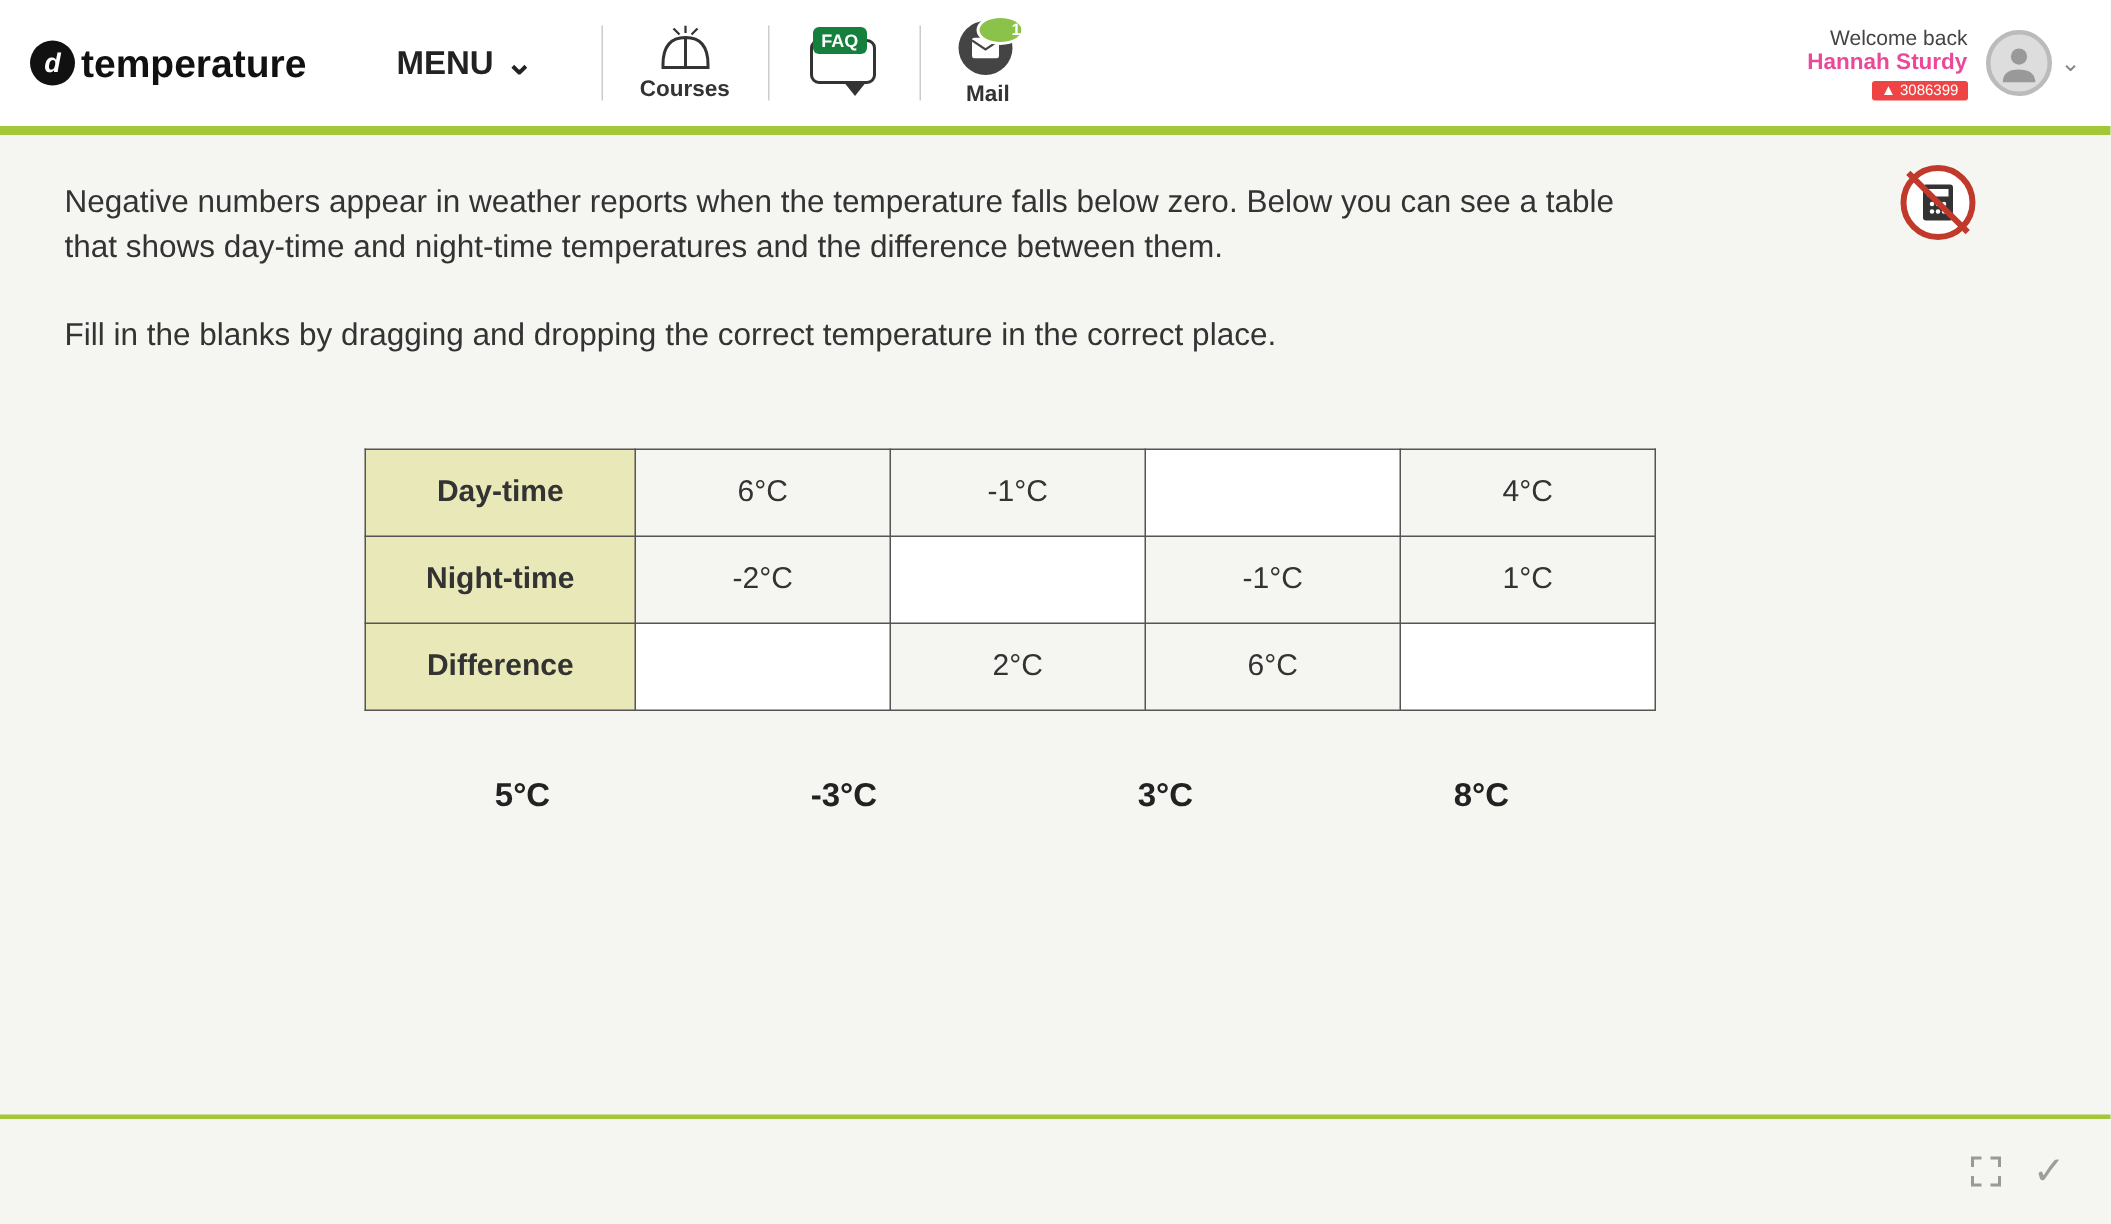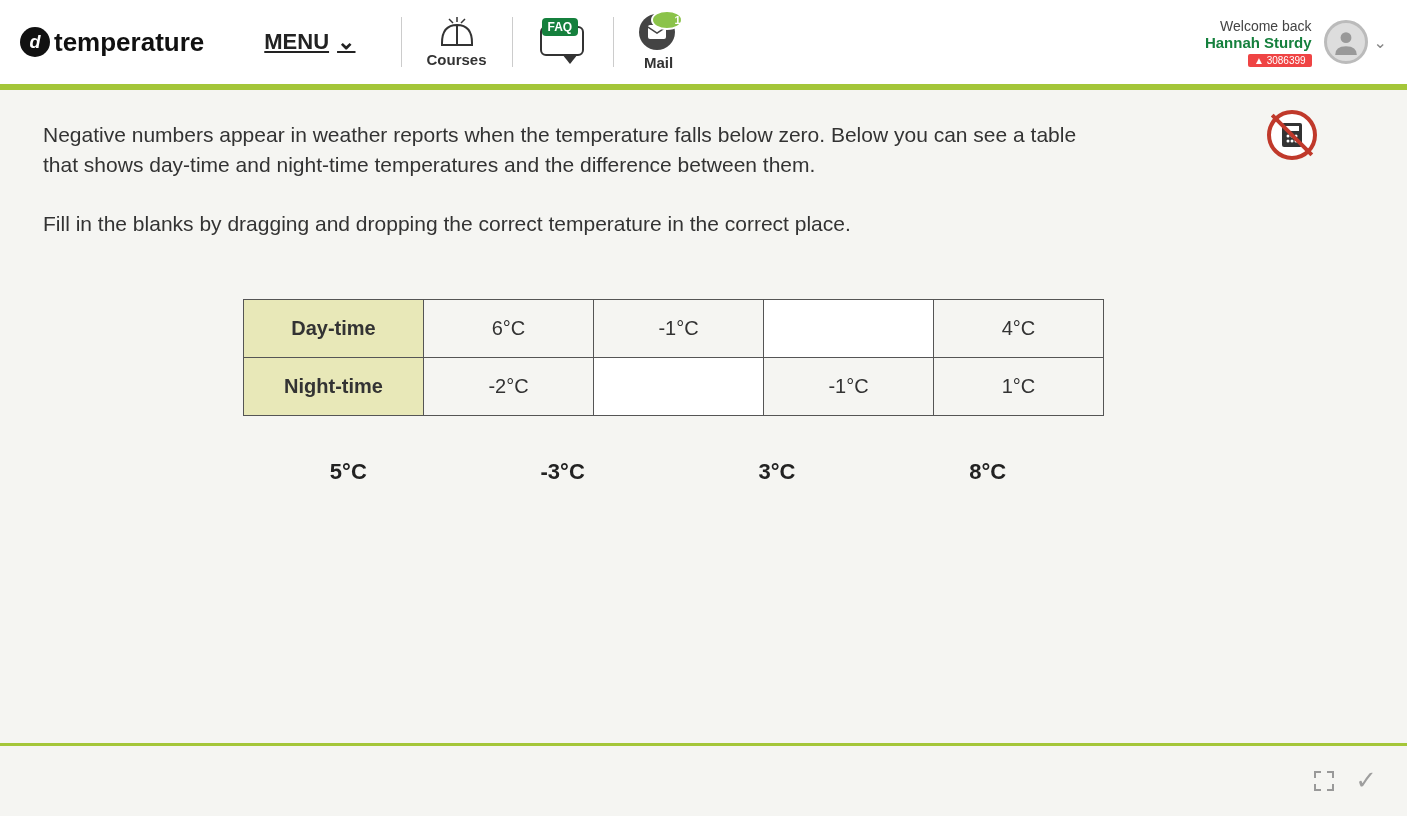--- a/index.html
+++ b/index.html
@@ -41,21 +41,20 @@
   }
   .menu-btn {
     font-size: 22px;
     font-weight: bold;
     color: #222;
     display: flex;
     align-items: flex-end;
     gap: 8px;
     cursor: pointer;
     margin-right: 30px;
-    text-decoration: underline;
   }
   .vdiv {
     width: 1px;
     height: 50px;
     background: #ccc;
     margin: 0 15px;
   }
   .nav-item {
     display: flex;
     flex-direction: column;
@@ -127,21 +126,21 @@
     border: 2px solid #fff;
     padding-left: 28px;
   }
   .spacer { flex: 1; }
   .welcome {
     text-align: right;
     font-size: 14px;
     color: #444;
     margin-right: 12px;
   }
-  .welcome .name { font-weight: bold; color: #15803d; font-size: 15px; }
+  .welcome .name { font-weight: bold; color: #ec4899; font-size: 15px; }
   .welcome .badge {
     display: inline-block;
     background: #ef4444;
     color: #fff;
     font-size: 10px;
     padding: 1px 6px;
     border-radius: 2px;
     margin-top: 2px;
   }
   .avatar {
@@ -344,20 +343,27 @@
         <td class="dropzone"></td>
         <td>4°C</td>
       </tr>
       <tr>
         <th>Night-time</th>
         <td>-2°C</td>
         <td class="dropzone"></td>
         <td>-1°C</td>
         <td>1°C</td>
       </tr>
+      <tr>
+        <th>Difference</th>
+        <td class="dropzone"></td>
+        <td>2°C</td>
+        <td>6°C</td>
+        <td class="dropzone"></td>
+      </tr>
     </tbody>
       </table>
   </div>
 
   <div class="drag-options">
     <span class="drag-item">5°C</span>
     <span class="drag-item">-3°C</span>
     <span class="drag-item">3°C</span>
     <span class="drag-item">8°C</span>
   </div>

